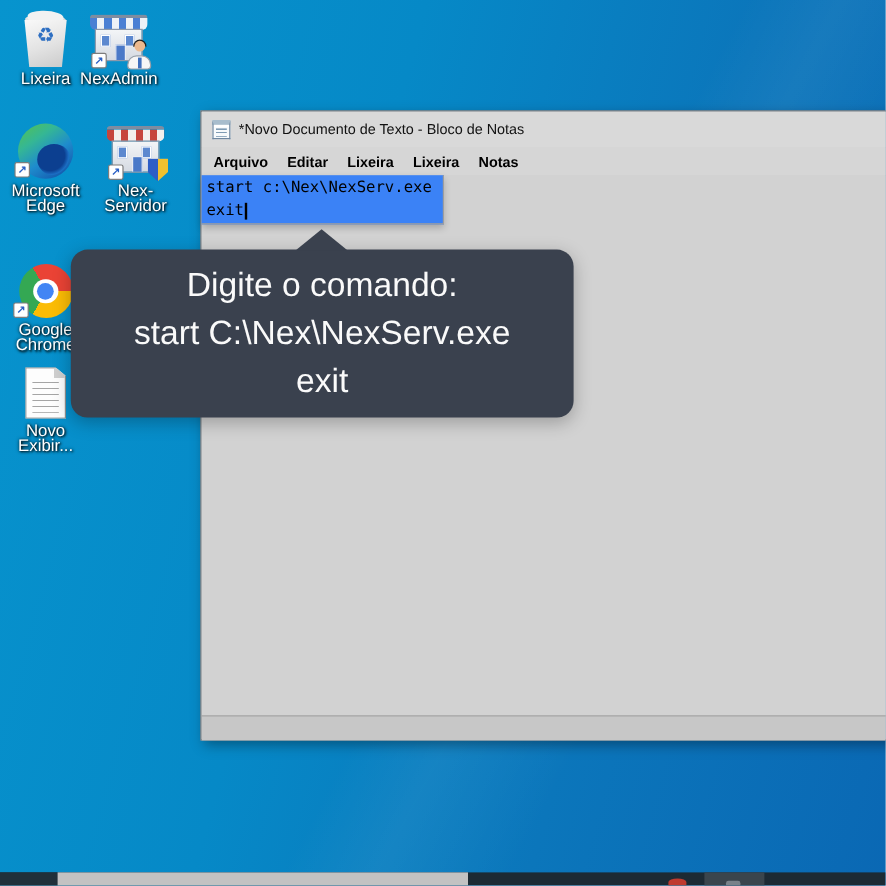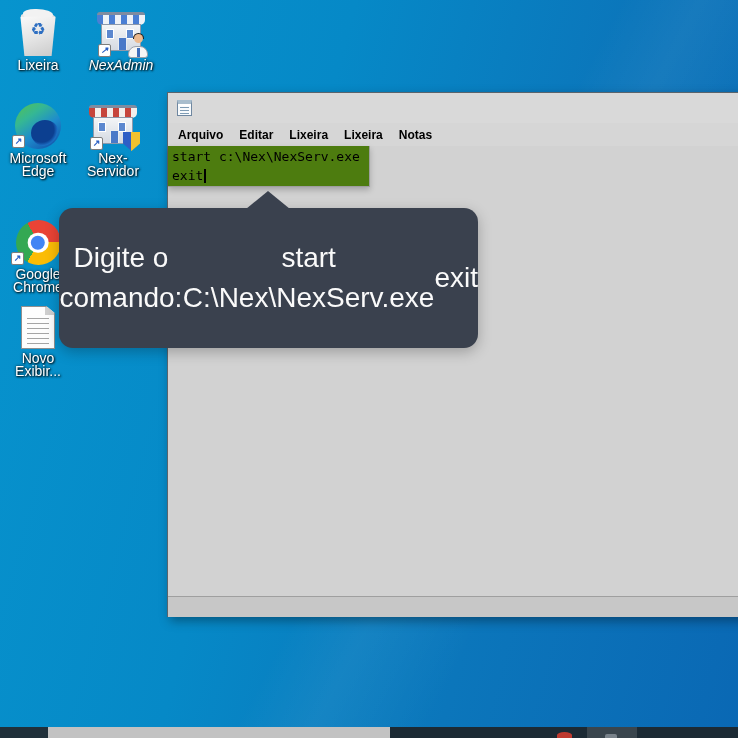--- a/index.html
+++ b/index.html
@@ -84,31 +84,31 @@
       border:1px solid #5a646c;box-shadow:3px 4px 10px rgba(0,0,0,.35);}
   .titlebar{height:30px;background:var(--titlebar-bg);display:flex;align-items:center;
       padding-left:9px;gap:7px;font-size:12px;color:#111;}
   .np-icon{width:15px;height:16px;background:#f7fafc;border:1px solid #6f87a0;border-top:4px solid #a8bdcd;
       box-shadow:inset 0 2px 0 #ffffff;position:relative;}
   .np-icon::after{content:"";position:absolute;left:2px;right:2px;top:3px;height:7px;
       background:repeating-linear-gradient(to bottom,#7e9bb4 0 1px,transparent 1px 3px);}
   .menubar{height:23px;background:#d6d6d6;display:flex;align-items:center;font-size:12px;color:#000;padding-left:2px;}
   .menubar span{padding:3px 8px;font-weight:bold;}
   .content{position:relative;height:450px;background:var(--content-bg);}
-  .hlbox{position:absolute;left:0;top:0;width:202px;height:41px;background:#4d7c0f;
+  .hlbox{position:absolute;left:0;top:0;width:202px;height:41px;background:#3b82f6;
       border-right:1px solid #9e9e9e;border-bottom:1px solid #9e9e9e;
       box-shadow:0 3px 6px rgba(0,0,0,.22);
       font-family:"DejaVu Sans Mono",monospace;font-size:13px;line-height:19px;color:#000;
       padding:1px 4px;white-space:pre;}
   .caret{display:inline-block;width:2px;height:14px;background:#000;vertical-align:text-bottom;margin-left:1px;}
   .statusbar{height:21px;background:#c7c7c7;border-top:1px solid #9f9f9f;}
 
   
   .tooltip{position:absolute;left:59px;top:208px;width:419px;height:140px;background:var(--tooltip-bg);
-      border-radius:14px;display:flex;flex-direction:row;align-items:center;justify-content:center;
+      border-radius:14px;display:flex;flex-direction:column;align-items:center;justify-content:center;
       color:#fafafa;font-size:28px;line-height:40px;text-align:center;z-index:30;
       box-shadow:0 4px 14px rgba(0,0,0,.25);}
   .tooltip .arrow{position:absolute;top:-17px;left:187px;width:0;height:0;
       border-left:22px solid transparent;border-right:22px solid transparent;
       border-bottom:18px solid var(--tooltip-bg);}
 
   
   .taskbar{position:absolute;left:0;bottom:0;width:738px;height:11px;background:var(--taskbar-bg);z-index:40;}
   .tb-seg-left{position:absolute;left:0;top:0;width:48px;height:11px;background:#20303a;}
   .tb-seg-gray{position:absolute;left:48px;top:0;width:342px;height:11px;background:#c2c2c2;}
@@ -124,21 +124,21 @@
   <div class="art">
     <div class="bin">
       <div class="bin-paper"></div>
       <div class="bin-body"></div>
       <div class="bin-sym">♻</div>
     </div>
   </div>
   <div class="label">Lixeira</div>
 </div>
 
-<div class="dicon" style="left:85px;top:8px;font-style:italic;">
+<div class="dicon" style="left:63px;top:8px;">
   <div class="art">
     <div class="store">
       <div class="awning blue"></div>
       <div class="store-body">
         <span class="swin l"></span>
         <span class="swin r"></span>
         <span class="sdoor"></span>
       </div>
       <div class="person">
         <span class="p-hair"></span>
@@ -188,20 +188,21 @@
 <div class="dicon" style="left:2px;top:301px;">
   <div class="art">
     <div class="doc"></div>
   </div>
   <div class="label">Novo Exibir...</div>
 </div>
 
 <div class="window">
   <div class="titlebar">
     <span class="np-icon"></span>
+    <span>*Novo Documento de Texto - Bloco de Notas</span>
   </div>
   <div class="menubar">
     <span>Arquivo</span>
     <span>Editar</span>
     <span>Lixeira</span>
     <span>Lixeira</span>
     <span>Notas</span>
   </div>
   <div class="content">
     <div class="hlbox"><span>start c:\Nex\NexServ.exe</span>

